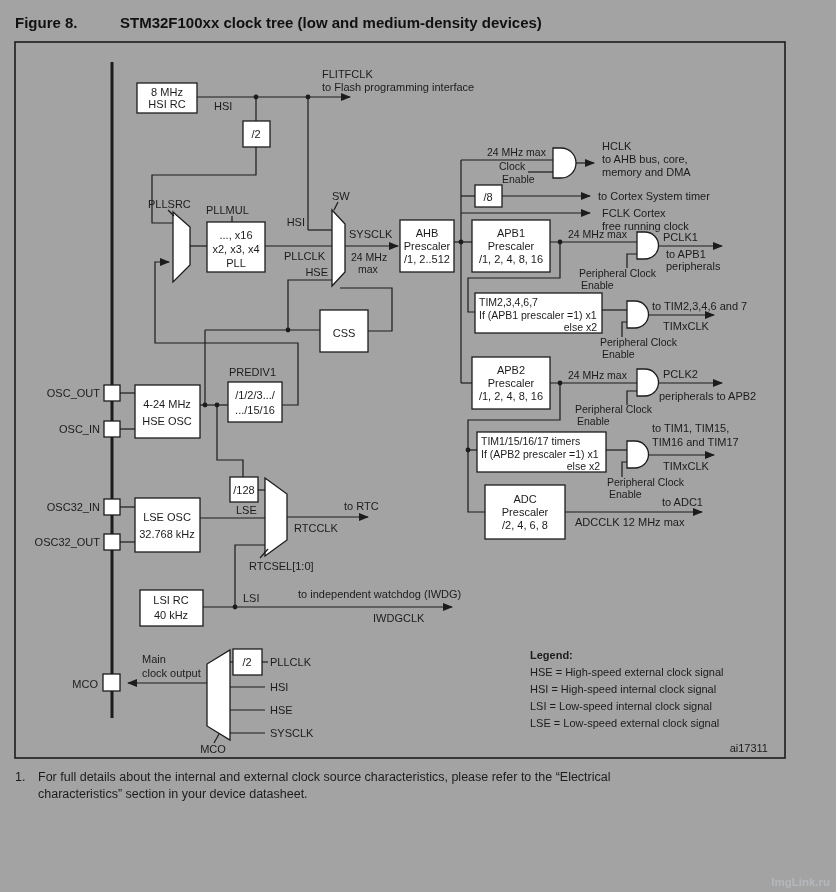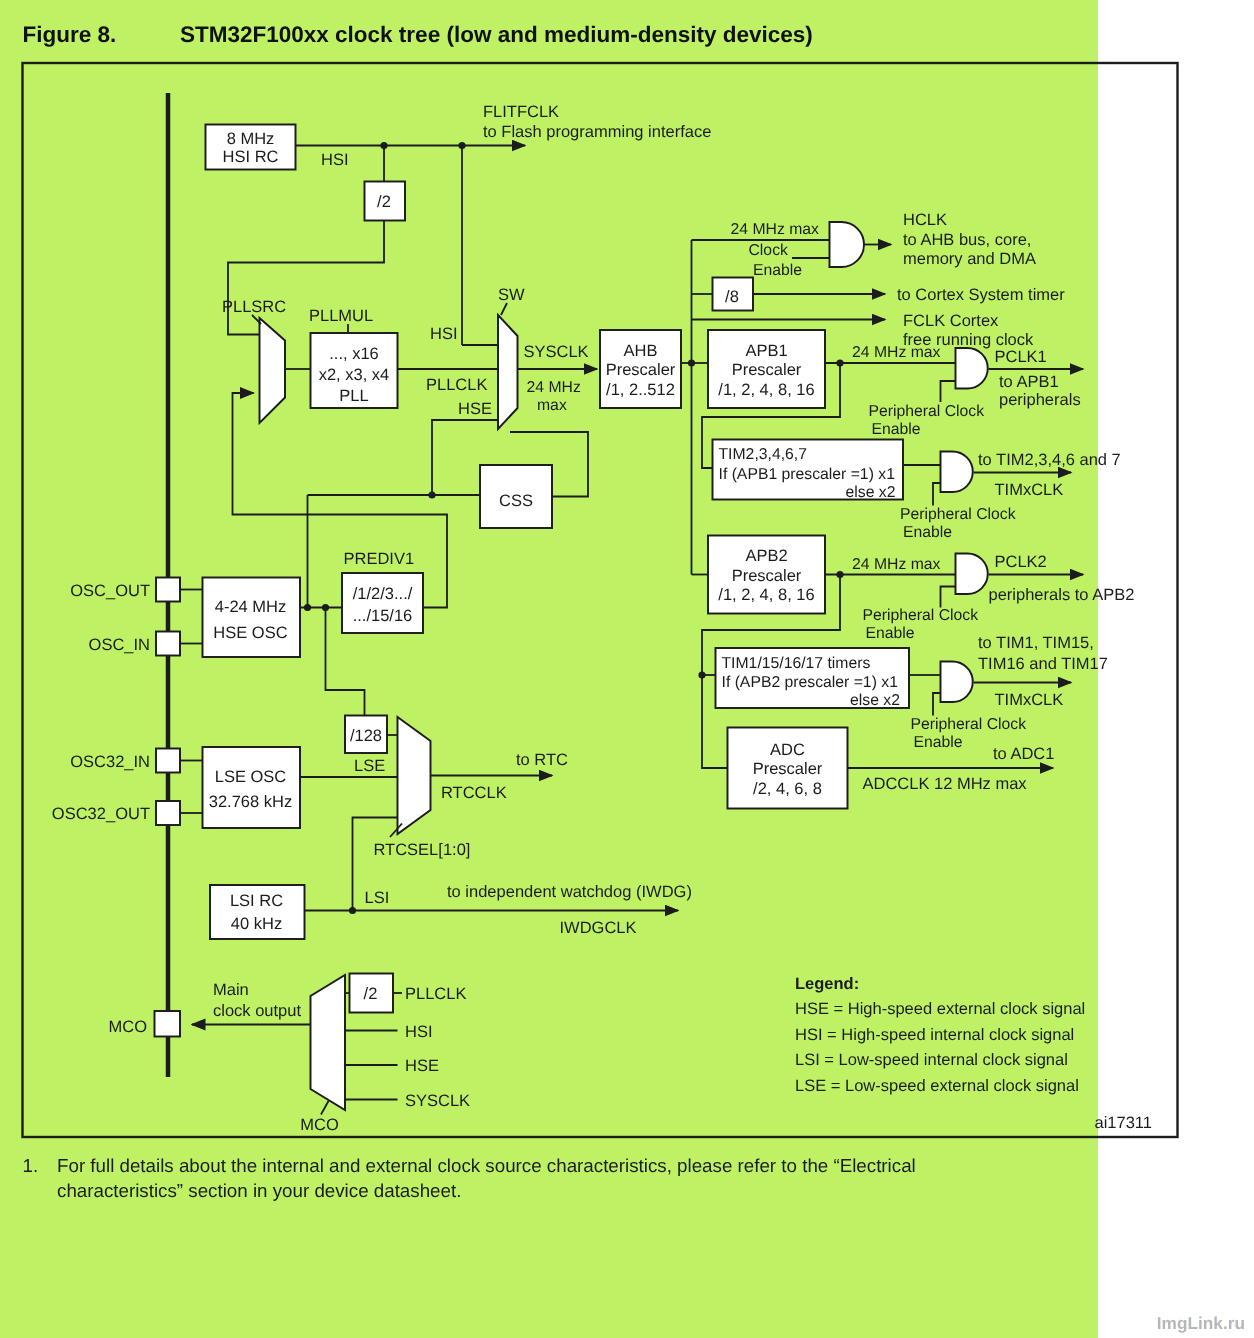--- a/index.html
+++ b/index.html
@@ -1,16 +1,16 @@
 <!DOCTYPE html>
 <html><head>
 <meta charset="utf-8">
 <style>
   html,body{margin:0;padding:0;background:#ffffff;}
-  .page{width:732px;height:892px;background:#bef264;position:relative;}
+  .page{width:836px;height:892px;background:#a3a3a3;position:relative;}
   svg{display:block;}
   .w{fill:none;stroke:#1c1c1c;stroke-width:1.2;}
   .bus{fill:none;stroke:#1c1c1c;stroke-width:3;}
   .fr{fill:none;stroke:#1c1c1c;stroke-width:1.6;}
   .bx{fill:#ffffff;stroke:#1c1c1c;stroke-width:1.3;}
   .dot{fill:#1c1c1c;stroke:none;}
   .t{font-family:"Liberation Sans",sans-serif;font-size:11px;fill:#1c1c1c;}
   .s{font-size:10.5px;}
   .m{text-anchor:middle;}
   .e{text-anchor:end;}

